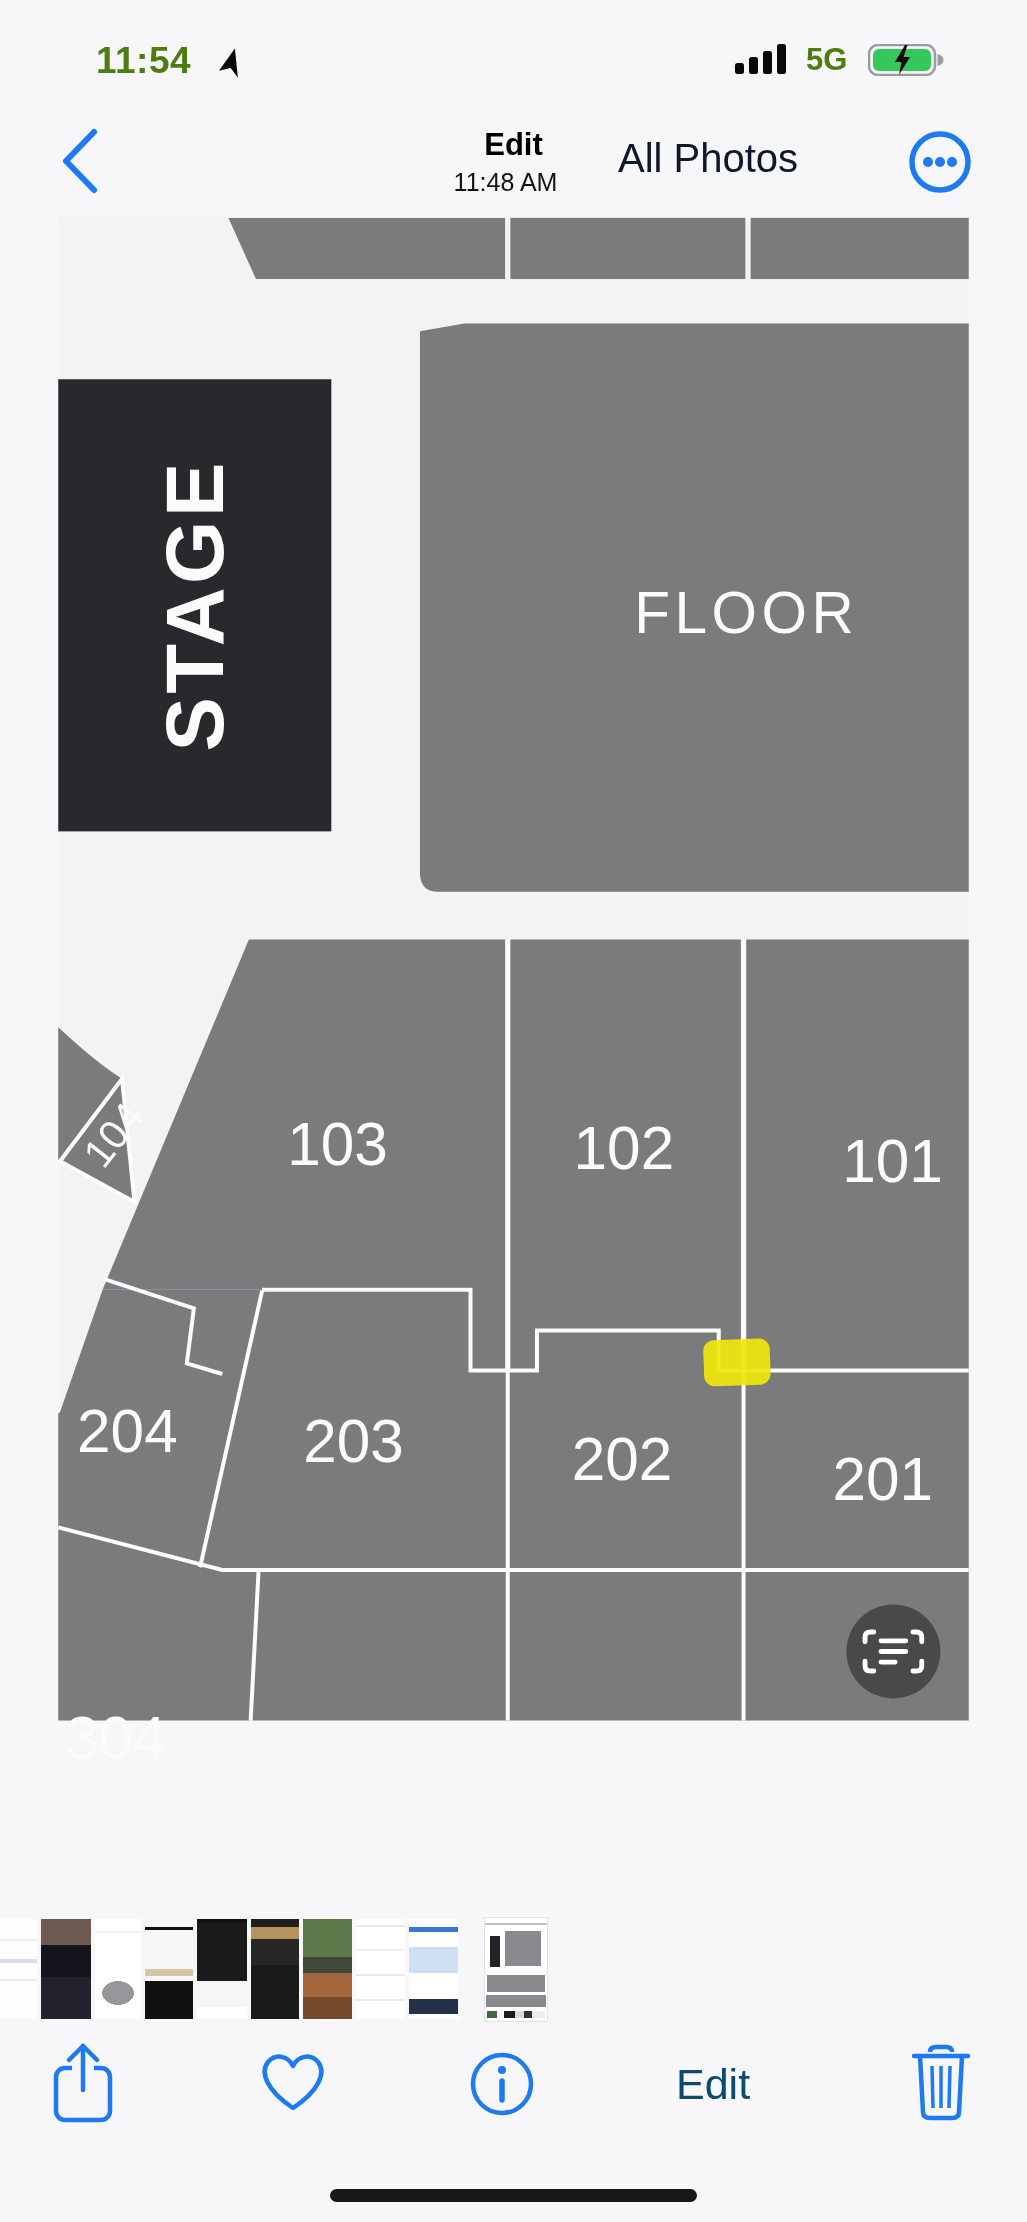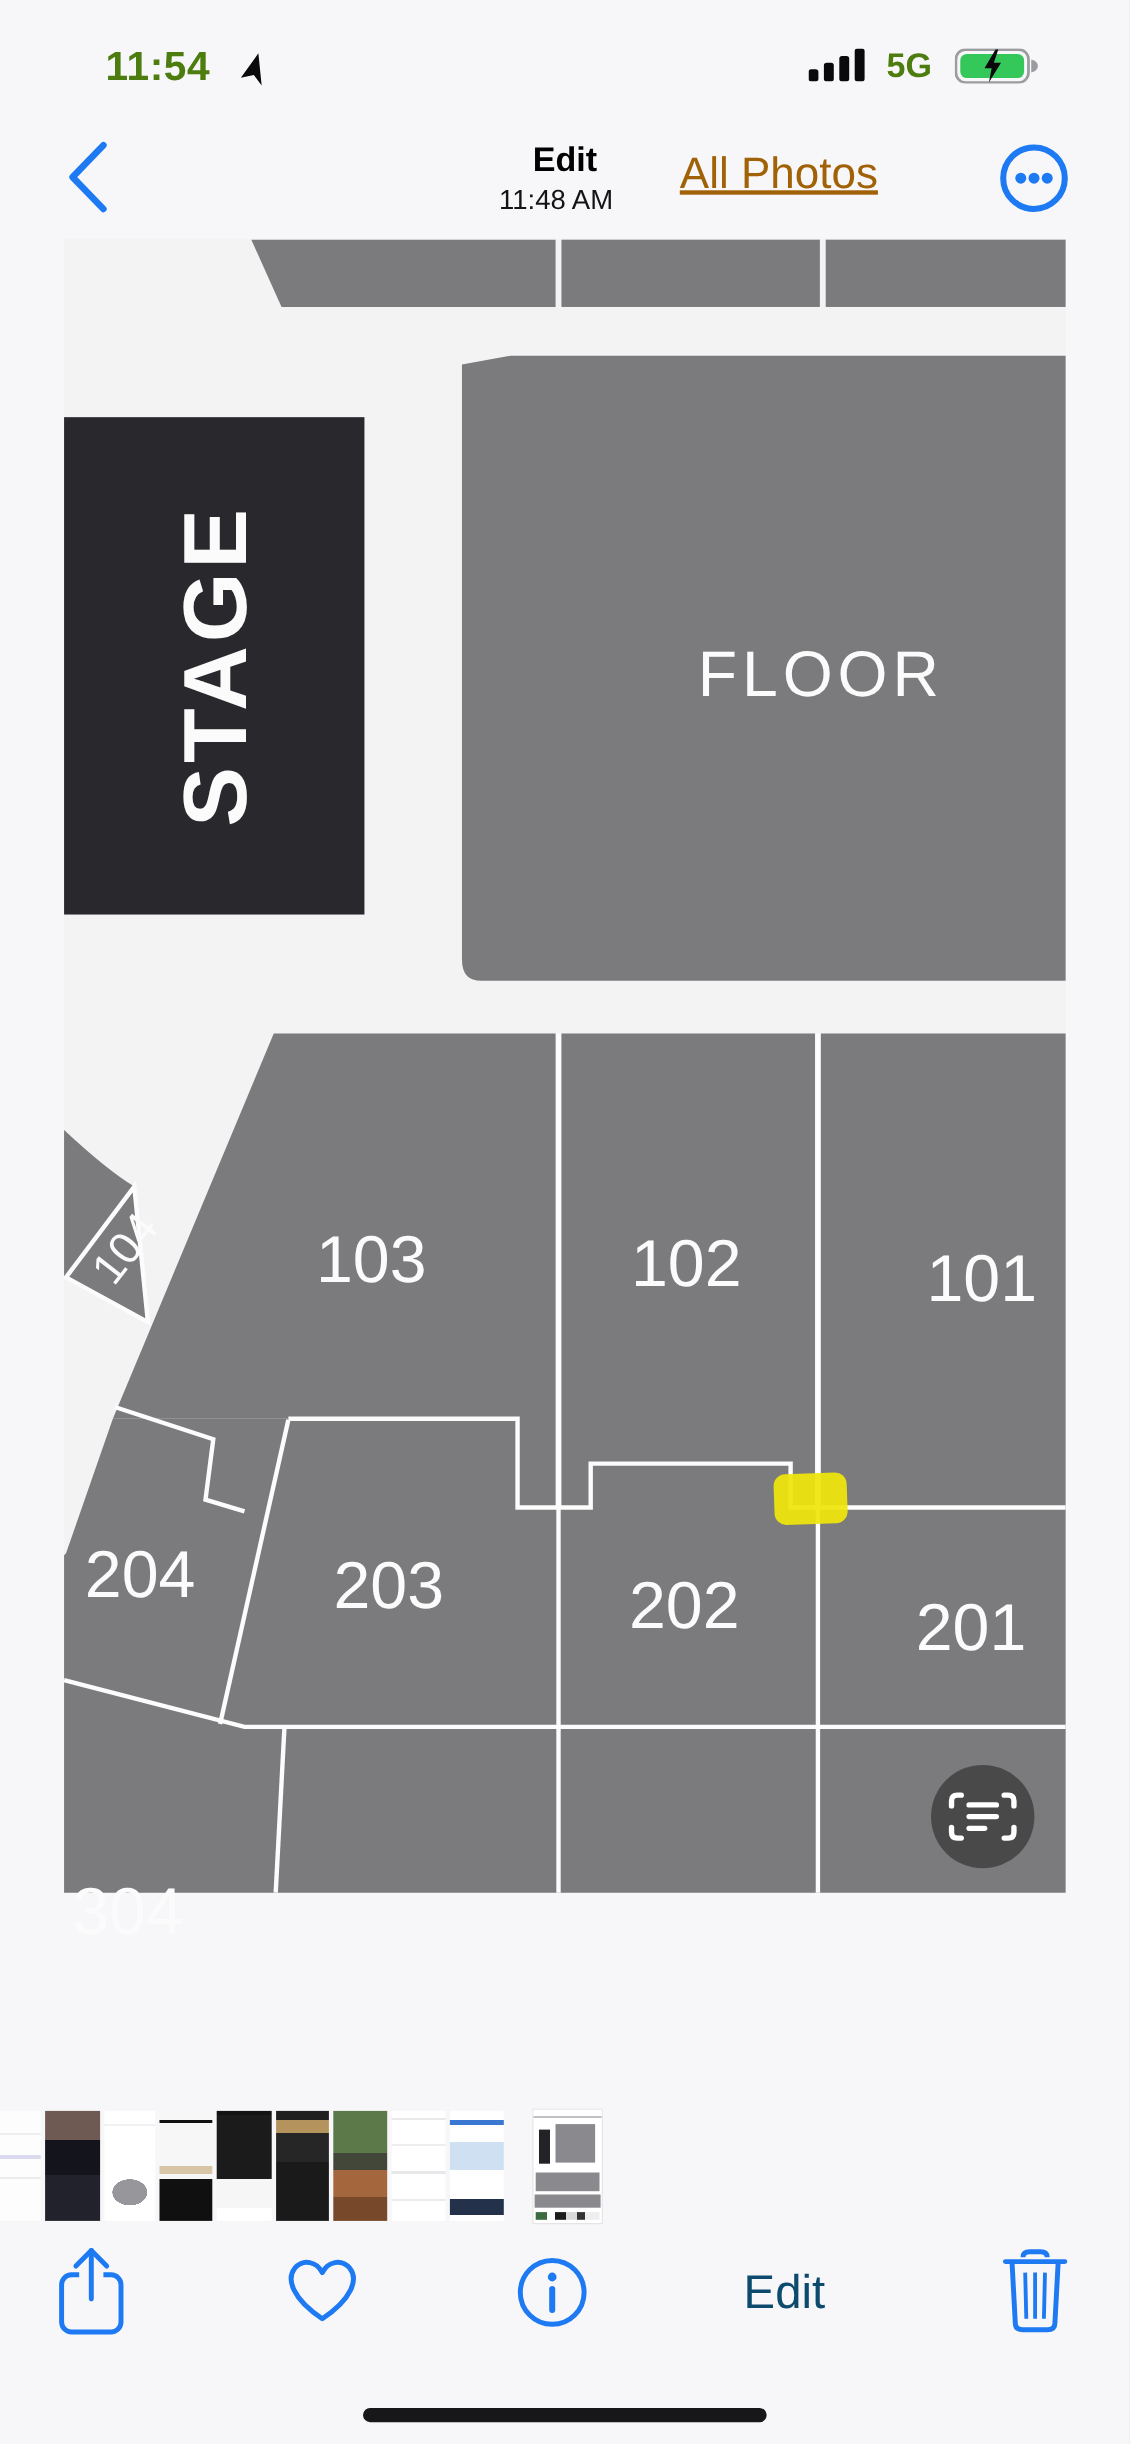--- a/index.html
+++ b/index.html
@@ -8,21 +8,21 @@
     background:#f7f7f9;overflow:hidden;
     font-family:"Liberation Sans",sans-serif;
   }
   
   .status-time{position:absolute;left:96px;top:40px;font-size:37px;font-weight:700;color:#4d7c0f;letter-spacing:.5px;}
   .sb-icon{position:absolute;}
   .net-label{position:absolute;left:806px;top:42px;font-size:31px;font-weight:600;color:#4d7c0f;}
   
   .nav-date{position:absolute;left:0;right:0;top:127px;text-align:center;font-size:31px;font-weight:600;color:#000;}
   .nav-time{position:absolute;left:0;right:16px;top:168px;text-align:center;font-size:25px;font-weight:400;color:#141414;}
-  .all-photos{position:absolute;left:618px;top:136px;font-size:40px;font-weight:400;color:#a16207;cursor:pointer;text-decoration:underline;}
+  .all-photos{position:absolute;left:618px;top:136px;font-size:40px;font-weight:400;color:#0f172a;cursor:pointer;}
   
   .photo-svg{position:absolute;left:0;top:217px;}
   .map-label{fill:#fbfbfb;font-family:"Liberation Sans",sans-serif;}
   
   .filmstrip{position:absolute;left:0;top:1918px;width:1027px;height:104px;}
   .thumb{position:absolute;top:1px;height:100px;background:#fff;overflow:hidden;}
   .th1{background:linear-gradient(180deg,#fdfdfd 0 20%,#efeff1 20% 22%,#fdfdfd 22% 40%,#d9d9f0 40% 44%,#fdfdfd 44% 60%,#ececee 60% 62%,#fdfdfd 62%);}
   .th2{background:linear-gradient(180deg,#6e5a52 0 26%,#14141c 26% 58%,#22222c 58% 100%);}
   .th3{background:radial-gradient(ellipse 16px 12px at 50% 74%,#97969a 0 98%,transparent 100%),linear-gradient(180deg,#fff 0 12%,#f1f1f3 12% 14%,#fff 14%);}
   .th4{background:linear-gradient(180deg,#f7f7f7 0 8%,#111 8% 11%,#f7f7f7 11% 50%,#d8c5a6 50% 57%,#f6f6f6 57% 62%,#101010 62%);}

